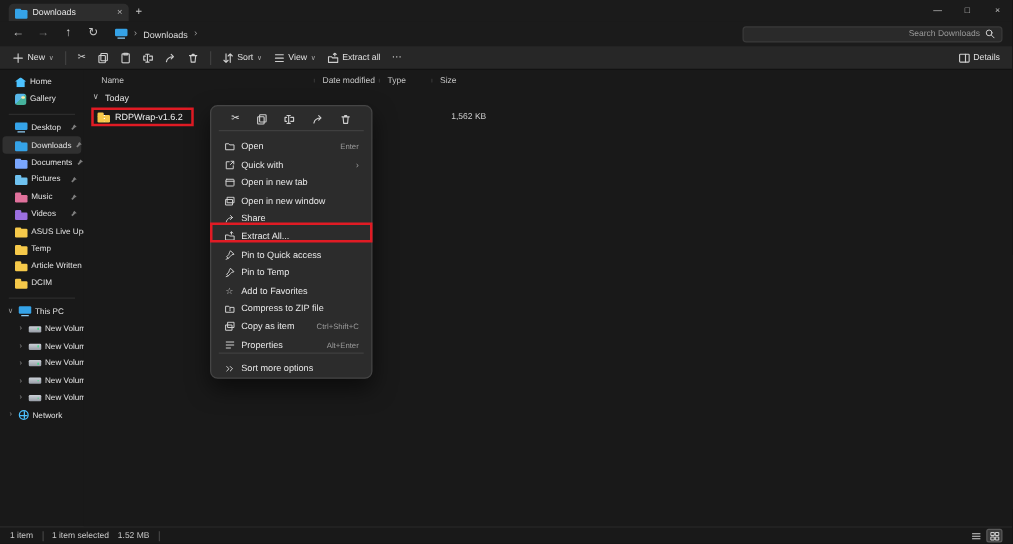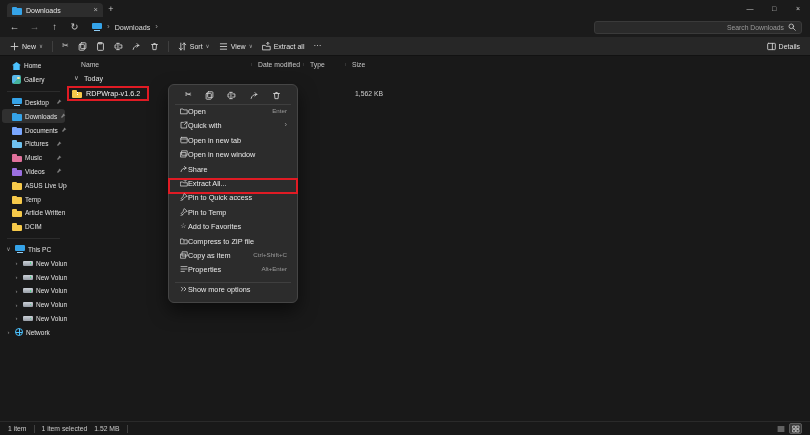--- a/index.html
+++ b/index.html
@@ -72,32 +72,32 @@
   .main{flex:1;position:relative;padding-top:2px;background:#191919;}
   .cols{display:flex;align-items:center;height:13px;font-size:6.8px;color:#c6c6c6;margin-left:14px;}
   .col{position:relative;padding-left:7px;}
   .col.c-name{width:170px;padding-left:0;}
   .col.c-date{width:52px;}
   .col.c-type{width:42px;}
   .col.c-size{width:48px;}
   .col + .col::before{content:"";position:absolute;left:0;top:2px;bottom:2px;width:1px;background:#333333;}
   .group-row{display:flex;align-items:center;gap:4px;height:13px;margin:1px 0 0 6px;font-size:7.2px;color:#e0e0e0;}
   .group-row .chev{color:#bdbdbd;font-size:6.5px;}
-  .file-row{display:flex;align-items:center;height:17px;}
+  .file-row{display:flex;align-items:center;height:17px;margin-left:6px;}
   .fr-name{width:178px;display:flex;align-items:center;}
   .red-box{display:inline-flex;align-items:center;gap:4px;border:2px solid #e01b24;padding:1px 7px 1px 3px;font-size:7.2px;color:#f0f0f0;white-space:nowrap;}
   .fr-date{width:52px;}
   .fr-type{width:42px;}
   .fr-size{width:48px;text-align:right;padding-right:4px;font-size:6.8px;color:#cfcfcf;white-space:nowrap;}
 
   
   .ctx{position:absolute;left:168px;top:84px;width:130px;background:#2c2c2c;border:1px solid #454545;border-radius:6px;box-shadow:0 8px 18px rgba(0,0,0,.55);padding:3px;z-index:40;font-size:7.3px;}
   .ctx-quick{display:flex;justify-content:space-between;align-items:center;height:14px;padding:0 13px;}
   .ctx-div{height:1px;background:#3f3f3f;margin:2px 3px;}
-  .cm-item{display:flex;align-items:flex-start;height:14.4px;padding:0 7px;border-radius:3px;position:relative;color:#e8e8e8;white-space:nowrap;}
+  .cm-item{display:flex;align-items:flex-end;gap:5px;height:14.4px;padding:0 7px;border-radius:3px;position:relative;color:#e8e8e8;white-space:nowrap;}
   .cm-ico{width:9px;flex:none;display:flex;justify-content:center;color:#cfcfcf;font-size:7px;line-height:1;}
   .cm-sc{margin-left:auto;color:#9b9b9b;font-size:6.2px;}
   .cm-sub{margin-left:auto;color:#9b9b9b;font-size:7.5px;line-height:1;}
   .cm-item.hl::after{content:"";position:absolute;inset:-1px -4px;border:2px solid #e01b24;pointer-events:none;}
 
   
   .statusbar{height:14px;flex:none;display:flex;align-items:center;padding:0 8px;gap:7px;font-size:6.8px;color:#c9c9c9;border-top:1px solid #2a2a2a;background:#191919;}
   .sb-sep{width:1px;height:8px;background:#404040;flex:none;}
   .sb-right{margin-left:auto;display:flex;align-items:center;gap:2px;}
   .vt{width:13px;height:11px;display:flex;align-items:center;justify-content:center;border-radius:2px;}
@@ -489,17 +489,17 @@
       <span>Properties</span>
       <span class="cm-sc">Alt+Enter</span>
     </div>
     <div class="ctx-div"></div>
     <div class="cm-item">
       <span class="cm-ico">
           <svg width="8" height="8" viewBox="0 0 8 8" class="sic">
             <path d="M1.4 2.2L3.2 4 1.4 5.8M4.2 2.2L6 4 4.2 5.8"></path>
           </svg>
         </span>
-      <span>Show more options</span>
+      <span>Sort more options</span>
     </div>
   </div>
 
 </div>
 
 </body></html>

